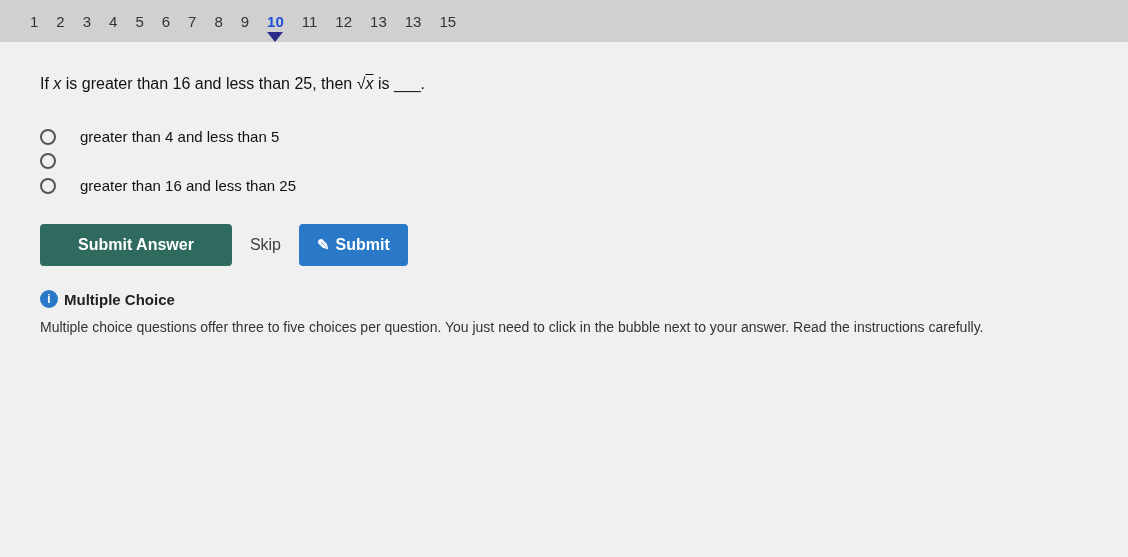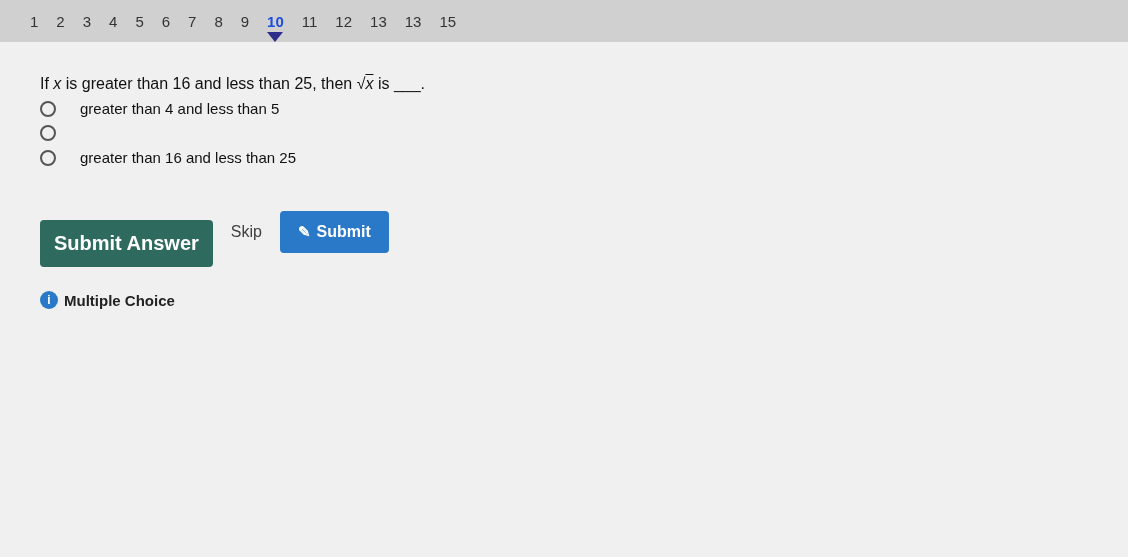--- a/index.html
+++ b/index.html
@@ -57,21 +57,21 @@
       margin: 0 auto;
       padding: 30px 40px;
       width: 100%;
       height: calc(557px - 42px);
       overflow-y: auto;
     }
 
     .question-text {
       font-size: 16px;
       color: #111;
-      margin-bottom: 4px;
+      margin-bottom: 32px;
       line-height: 1.5;
     }
 
     .options-list {
       list-style: none;
       margin-bottom: 30px;
     }
 
     .options-list li {
       display: flex;
@@ -98,25 +98,24 @@
       align-items: center;
       gap: 14px;
       margin-bottom: 24px;
     }
 
     .btn-submit {
       background: #2e6b5e;
       color: #fff;
       border: none;
       border-radius: 4px;
-      padding: 12px 14px;
-      font-size: 20px;
-      font-weight: 700;
-      cursor: pointer;
-      margin-top: 24px;
+      padding: 12px 38px;
+      font-size: 16px;
+      font-weight: 700;
+      cursor: pointer;
     }
 
     .btn-skip {
       background: transparent;
       color: #404040;
       border: none;
       font-size: 16px;
       cursor: pointer;
       padding: 8px 4px;
     }
@@ -230,15 +229,16 @@
       <span class="notes-icon">✎</span>
       <span>Submit</span>
     </button>
   </div>
 
   <div class="mc-section">
     <div class="mc-title">
       <span class="info-icon">i</span>
       <span>Multiple Choice</span>
     </div>
+    <p class="mc-description">Multiple choice questions offer three to five choices per question. You just need to click in the bubble next to your answer. Read the instructions carefully.</p>
   </div>
 
 </div>
 
 </body></html>

